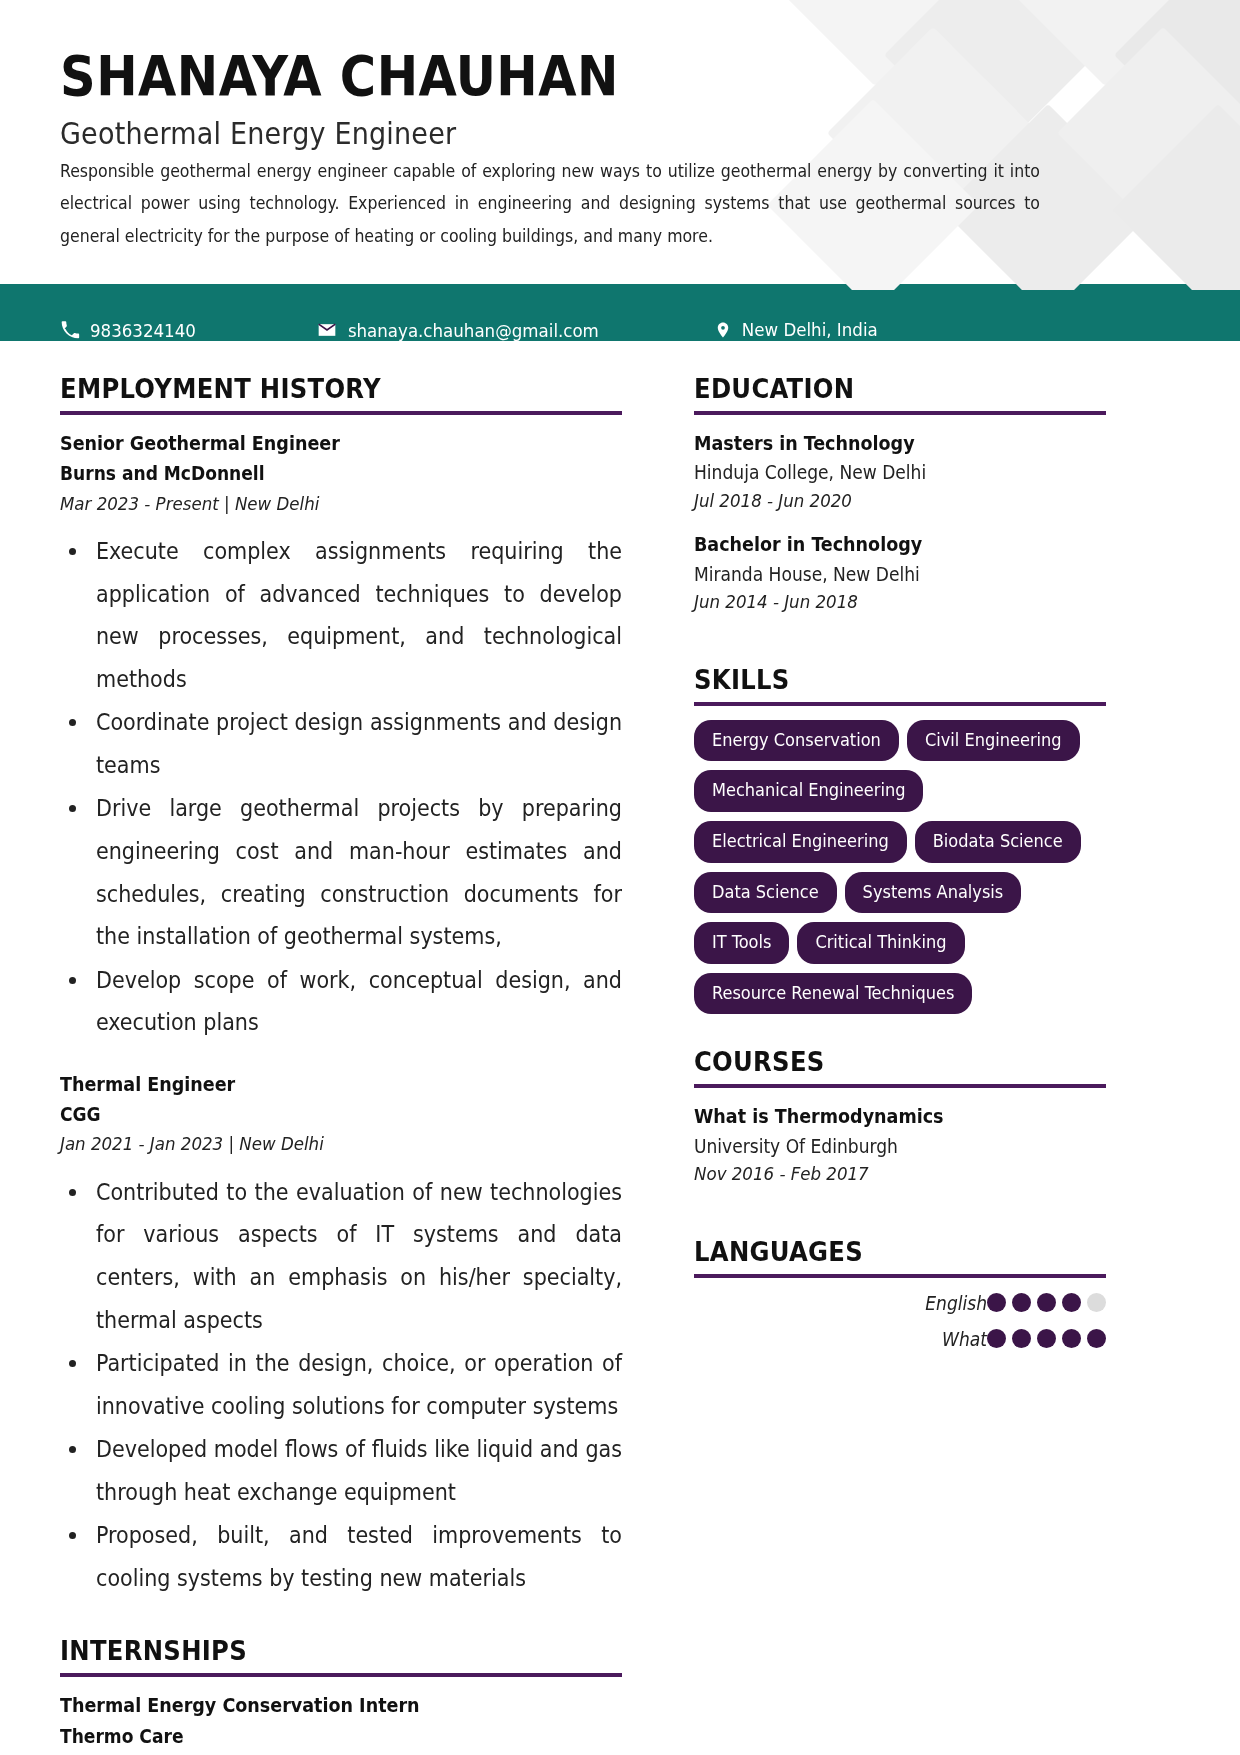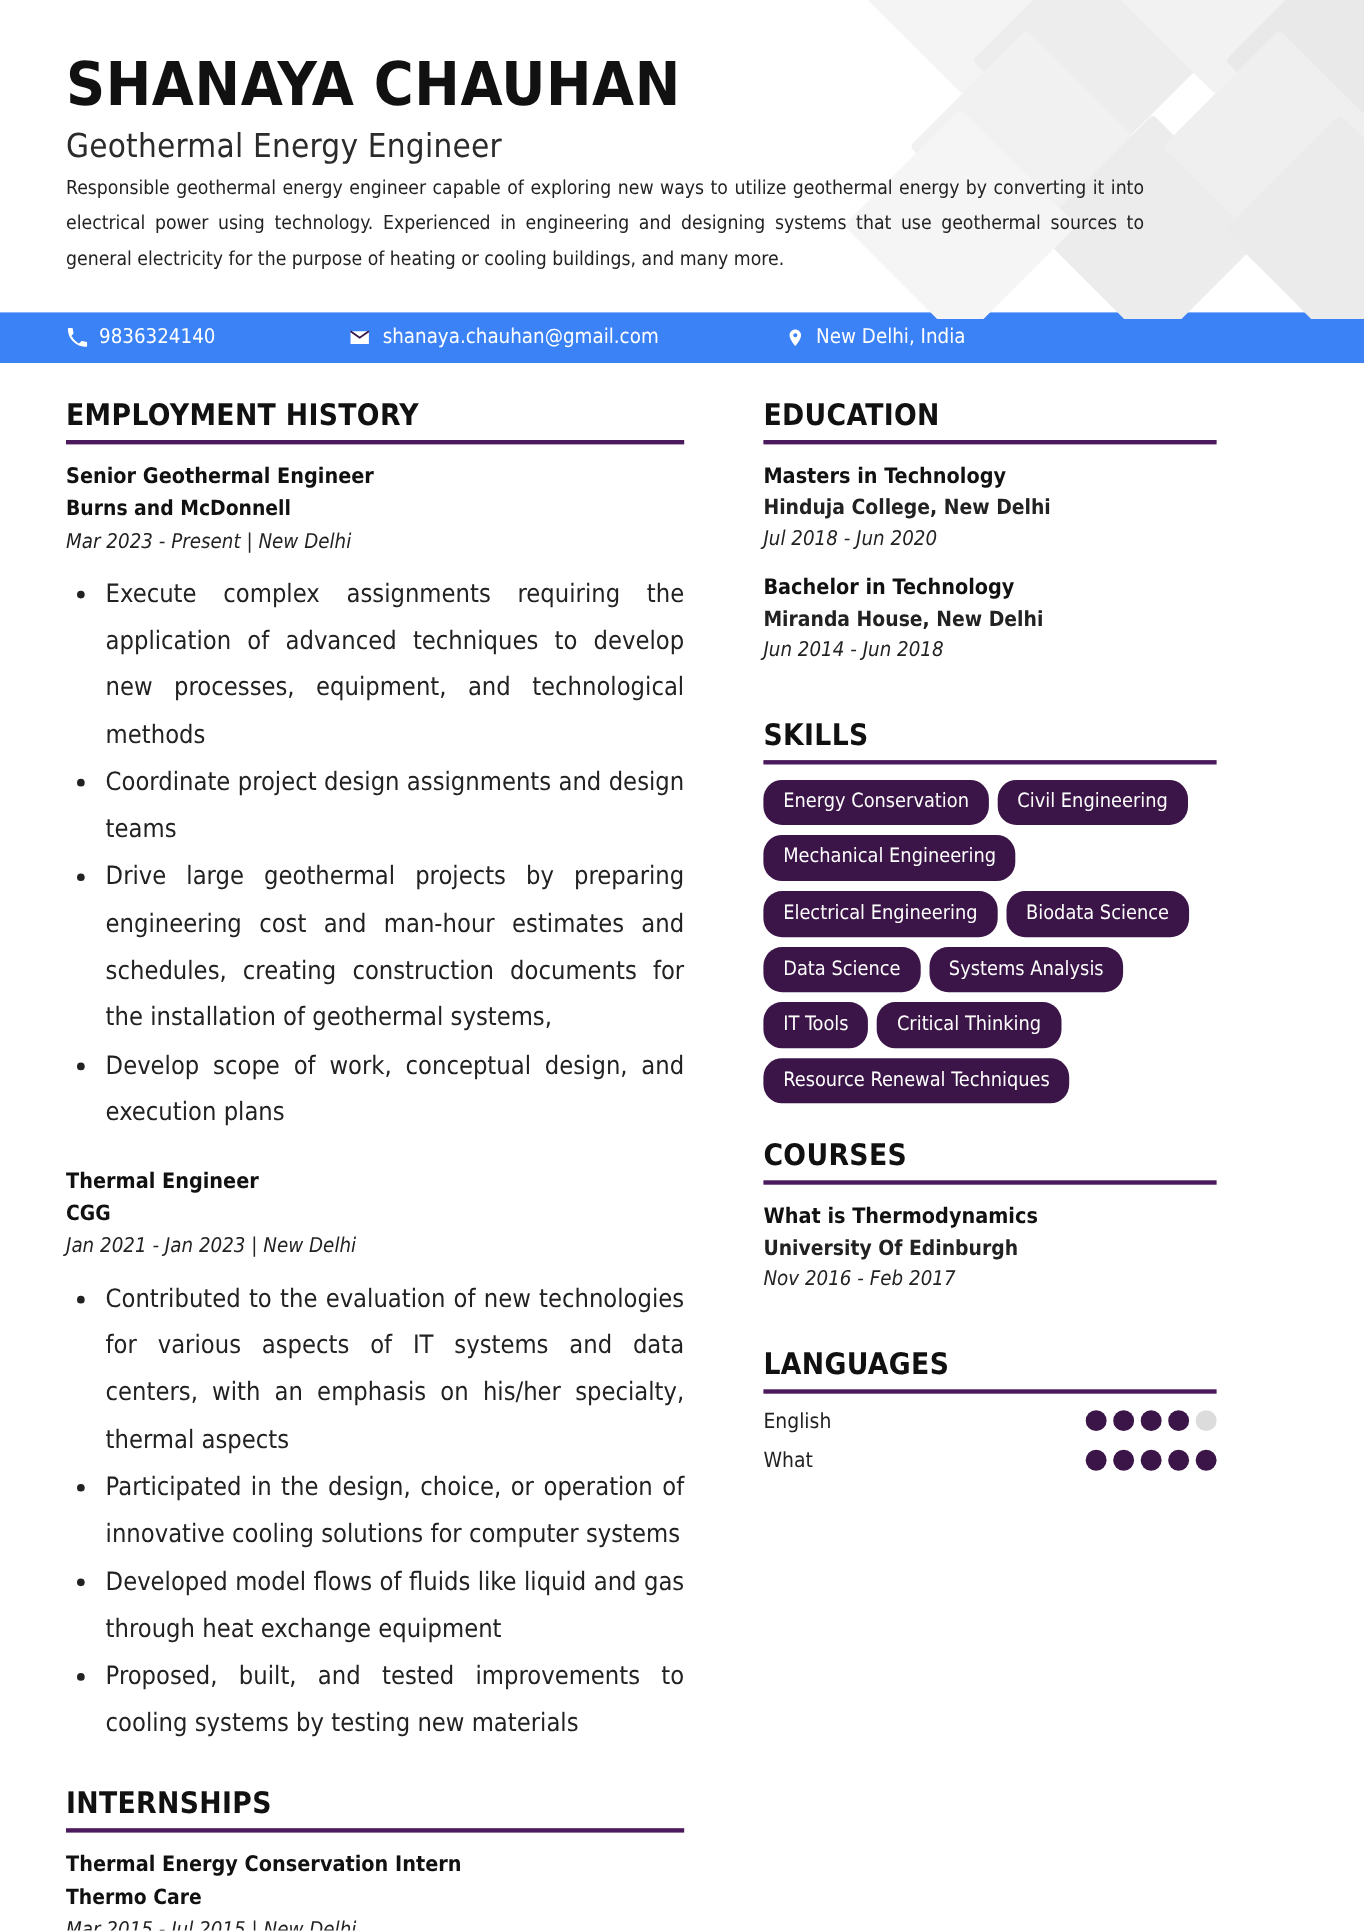--- a/index.html
+++ b/index.html
@@ -61,24 +61,24 @@
     line-height: 1.85;
     text-align: justify;
     color: #222222;
     max-width: 980px;
     margin: 0;
   }
 
   
   .contact-bar {
     margin-top: 32px;
-    background: #3b82f6;
-    height: 46px;
-    display: flex;
-    align-items: center;
+    background: #0f766e;
+    height: 57px;
+    display: flex;
+    align-items: flex-end;
     color: #ffffff;
     font-size: 18.5px;
   }
   .contact-item {
     display: flex;
     align-items: center;
     gap: 10px;
     white-space: nowrap;
   }
   .contact-item.c1 { margin-left: 60px; }
@@ -152,21 +152,20 @@
   .ed-degree {
     font-size: 19.5px;
     font-weight: 700;
     color: #111111;
     line-height: 1.5;
   }
   .ed-school {
     font-size: 19px;
     color: #222222;
     line-height: 1.5;
-    font-weight: bold;
   }
   .ed-dates {
     font-size: 18.5px;
     font-style: italic;
     color: #222222;
     line-height: 1.5;
   }
 
   
   .skills-wrap {
@@ -182,22 +181,23 @@
     border-radius: 17px;
     padding: 9px 18px 11px 18px;
     line-height: 1.2;
     white-space: nowrap;
   }
 
   
   .lang-row {
     display: flex;
     align-items: center;
-    justify-content: space-between;
+    justify-content: flex-end;
     margin-top: 14px;
+    font-style: italic;
   }
   .lang-name {
     font-size: 19px;
     color: #222222;
   }
   .dots { display: flex; gap: 6px; }
   .dot {
     width: 19px;
     height: 19px;
     border-radius: 50%;

